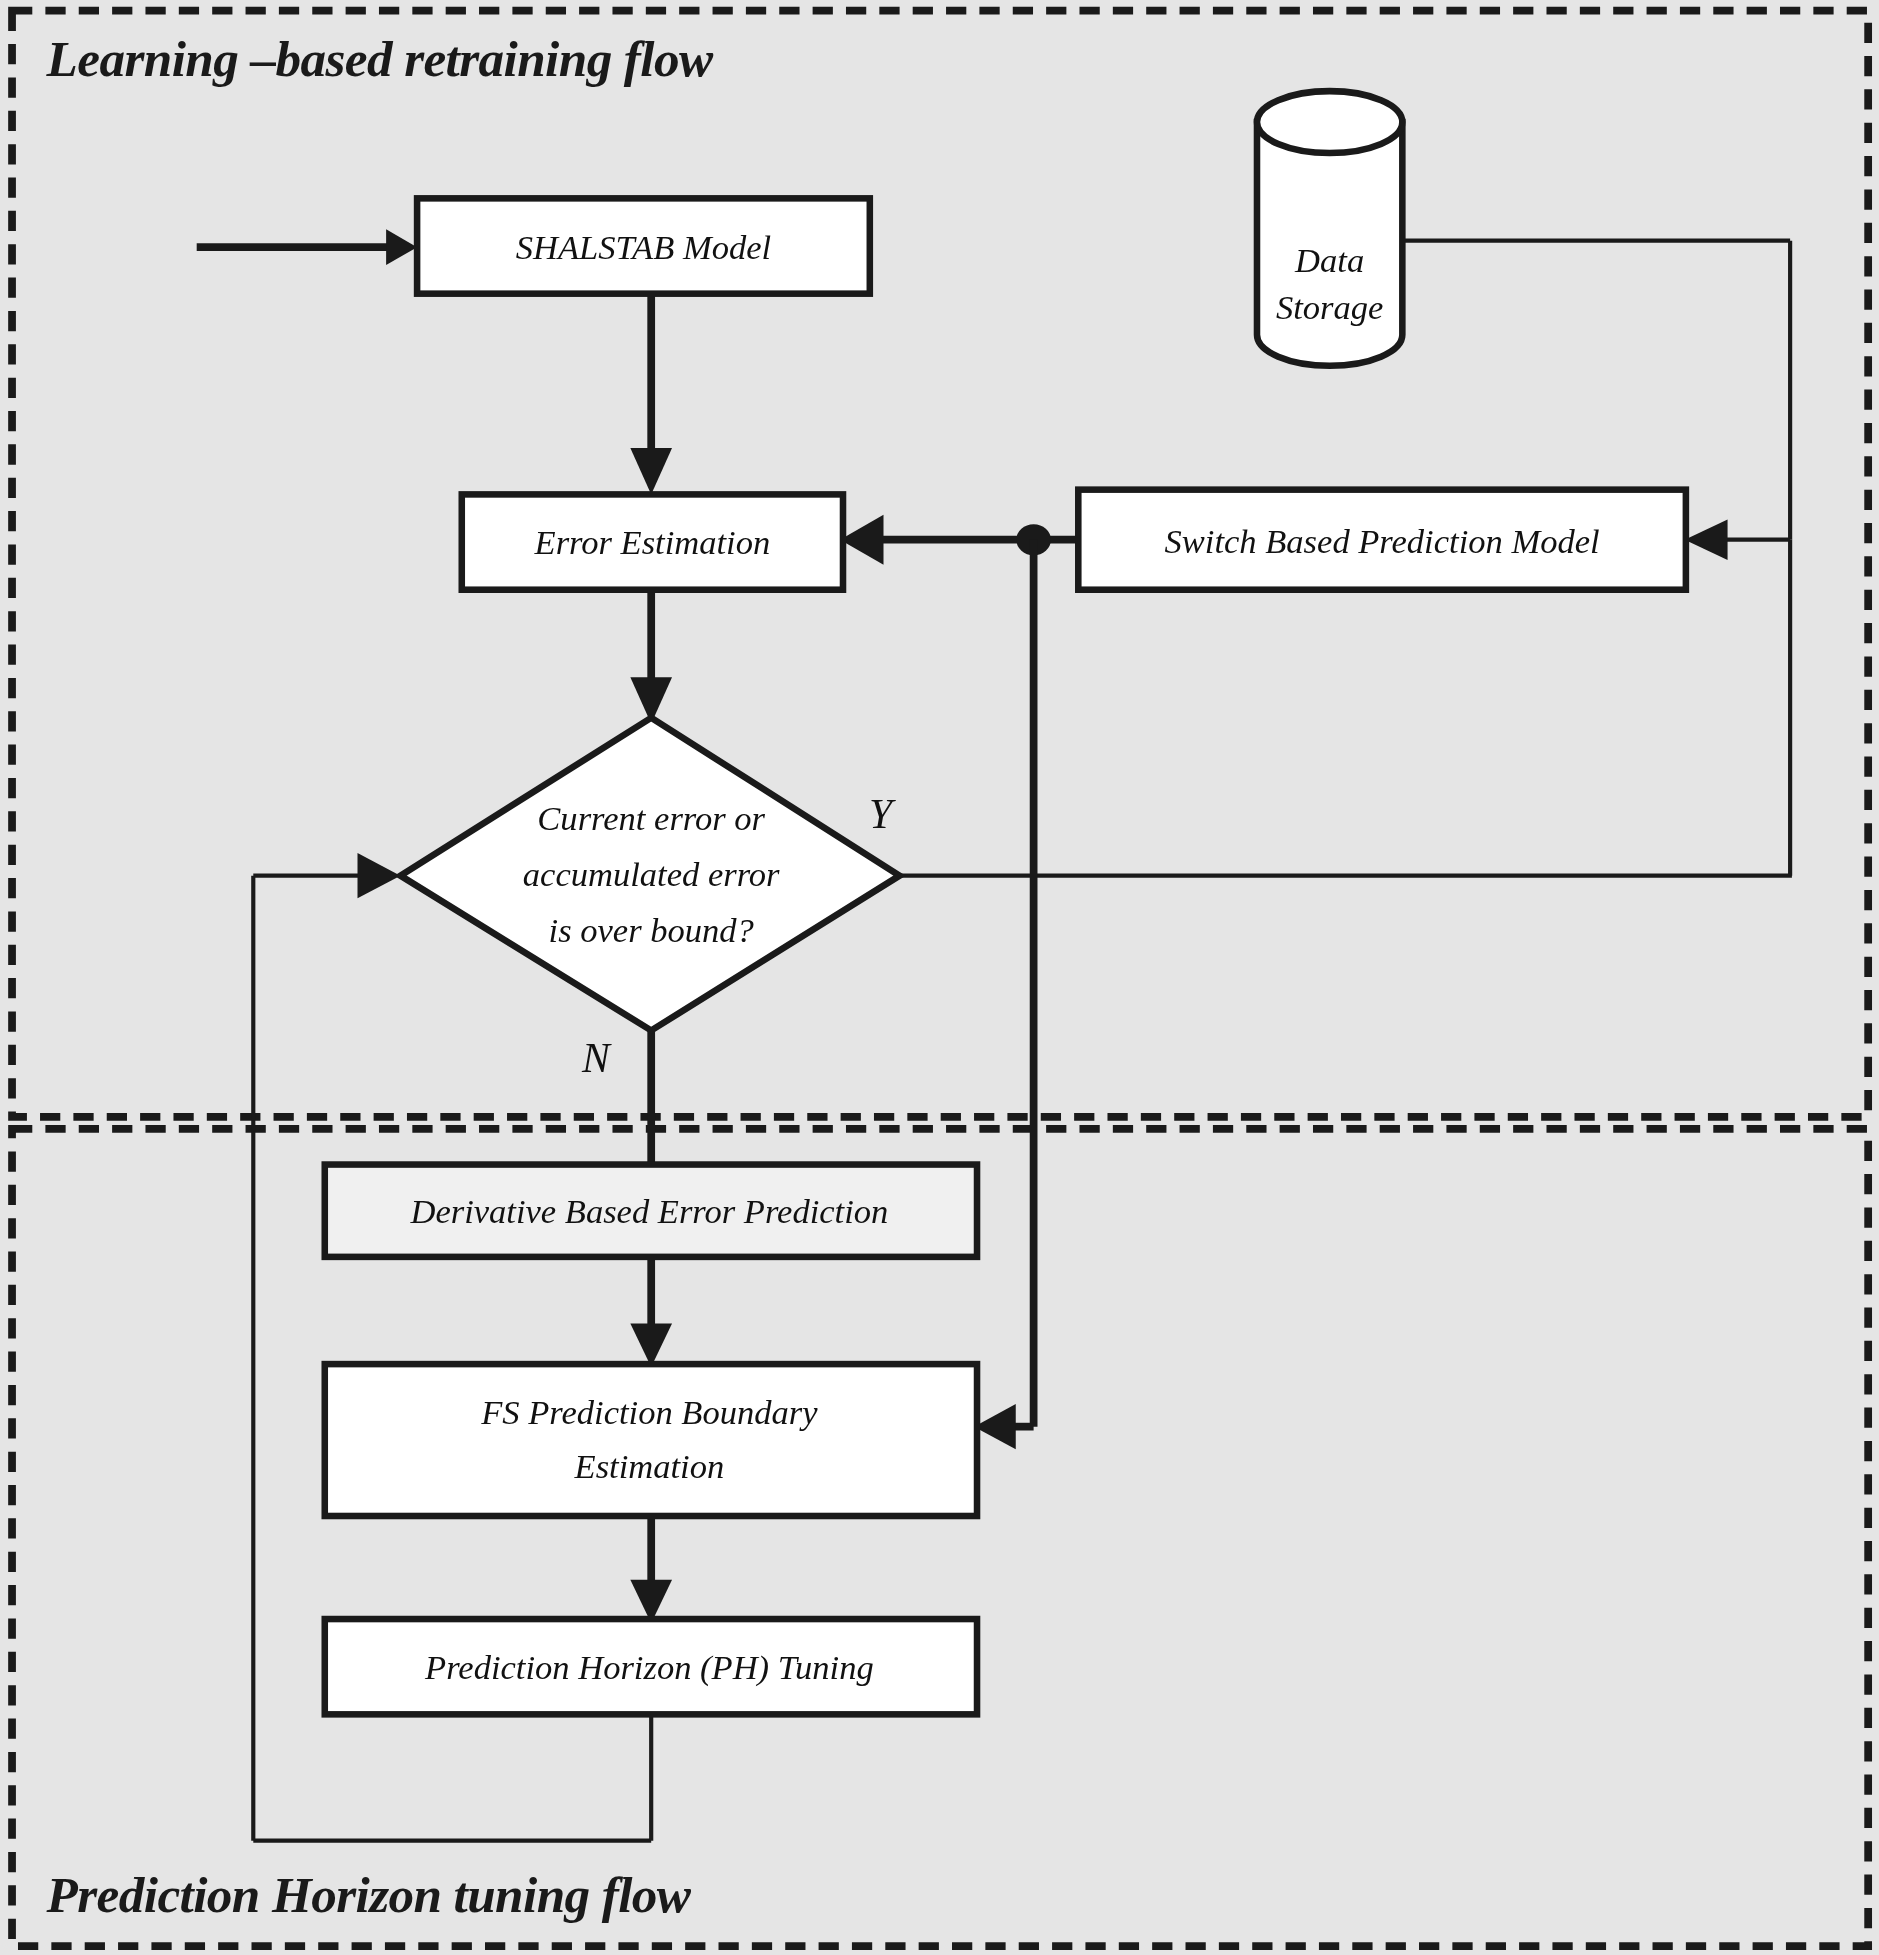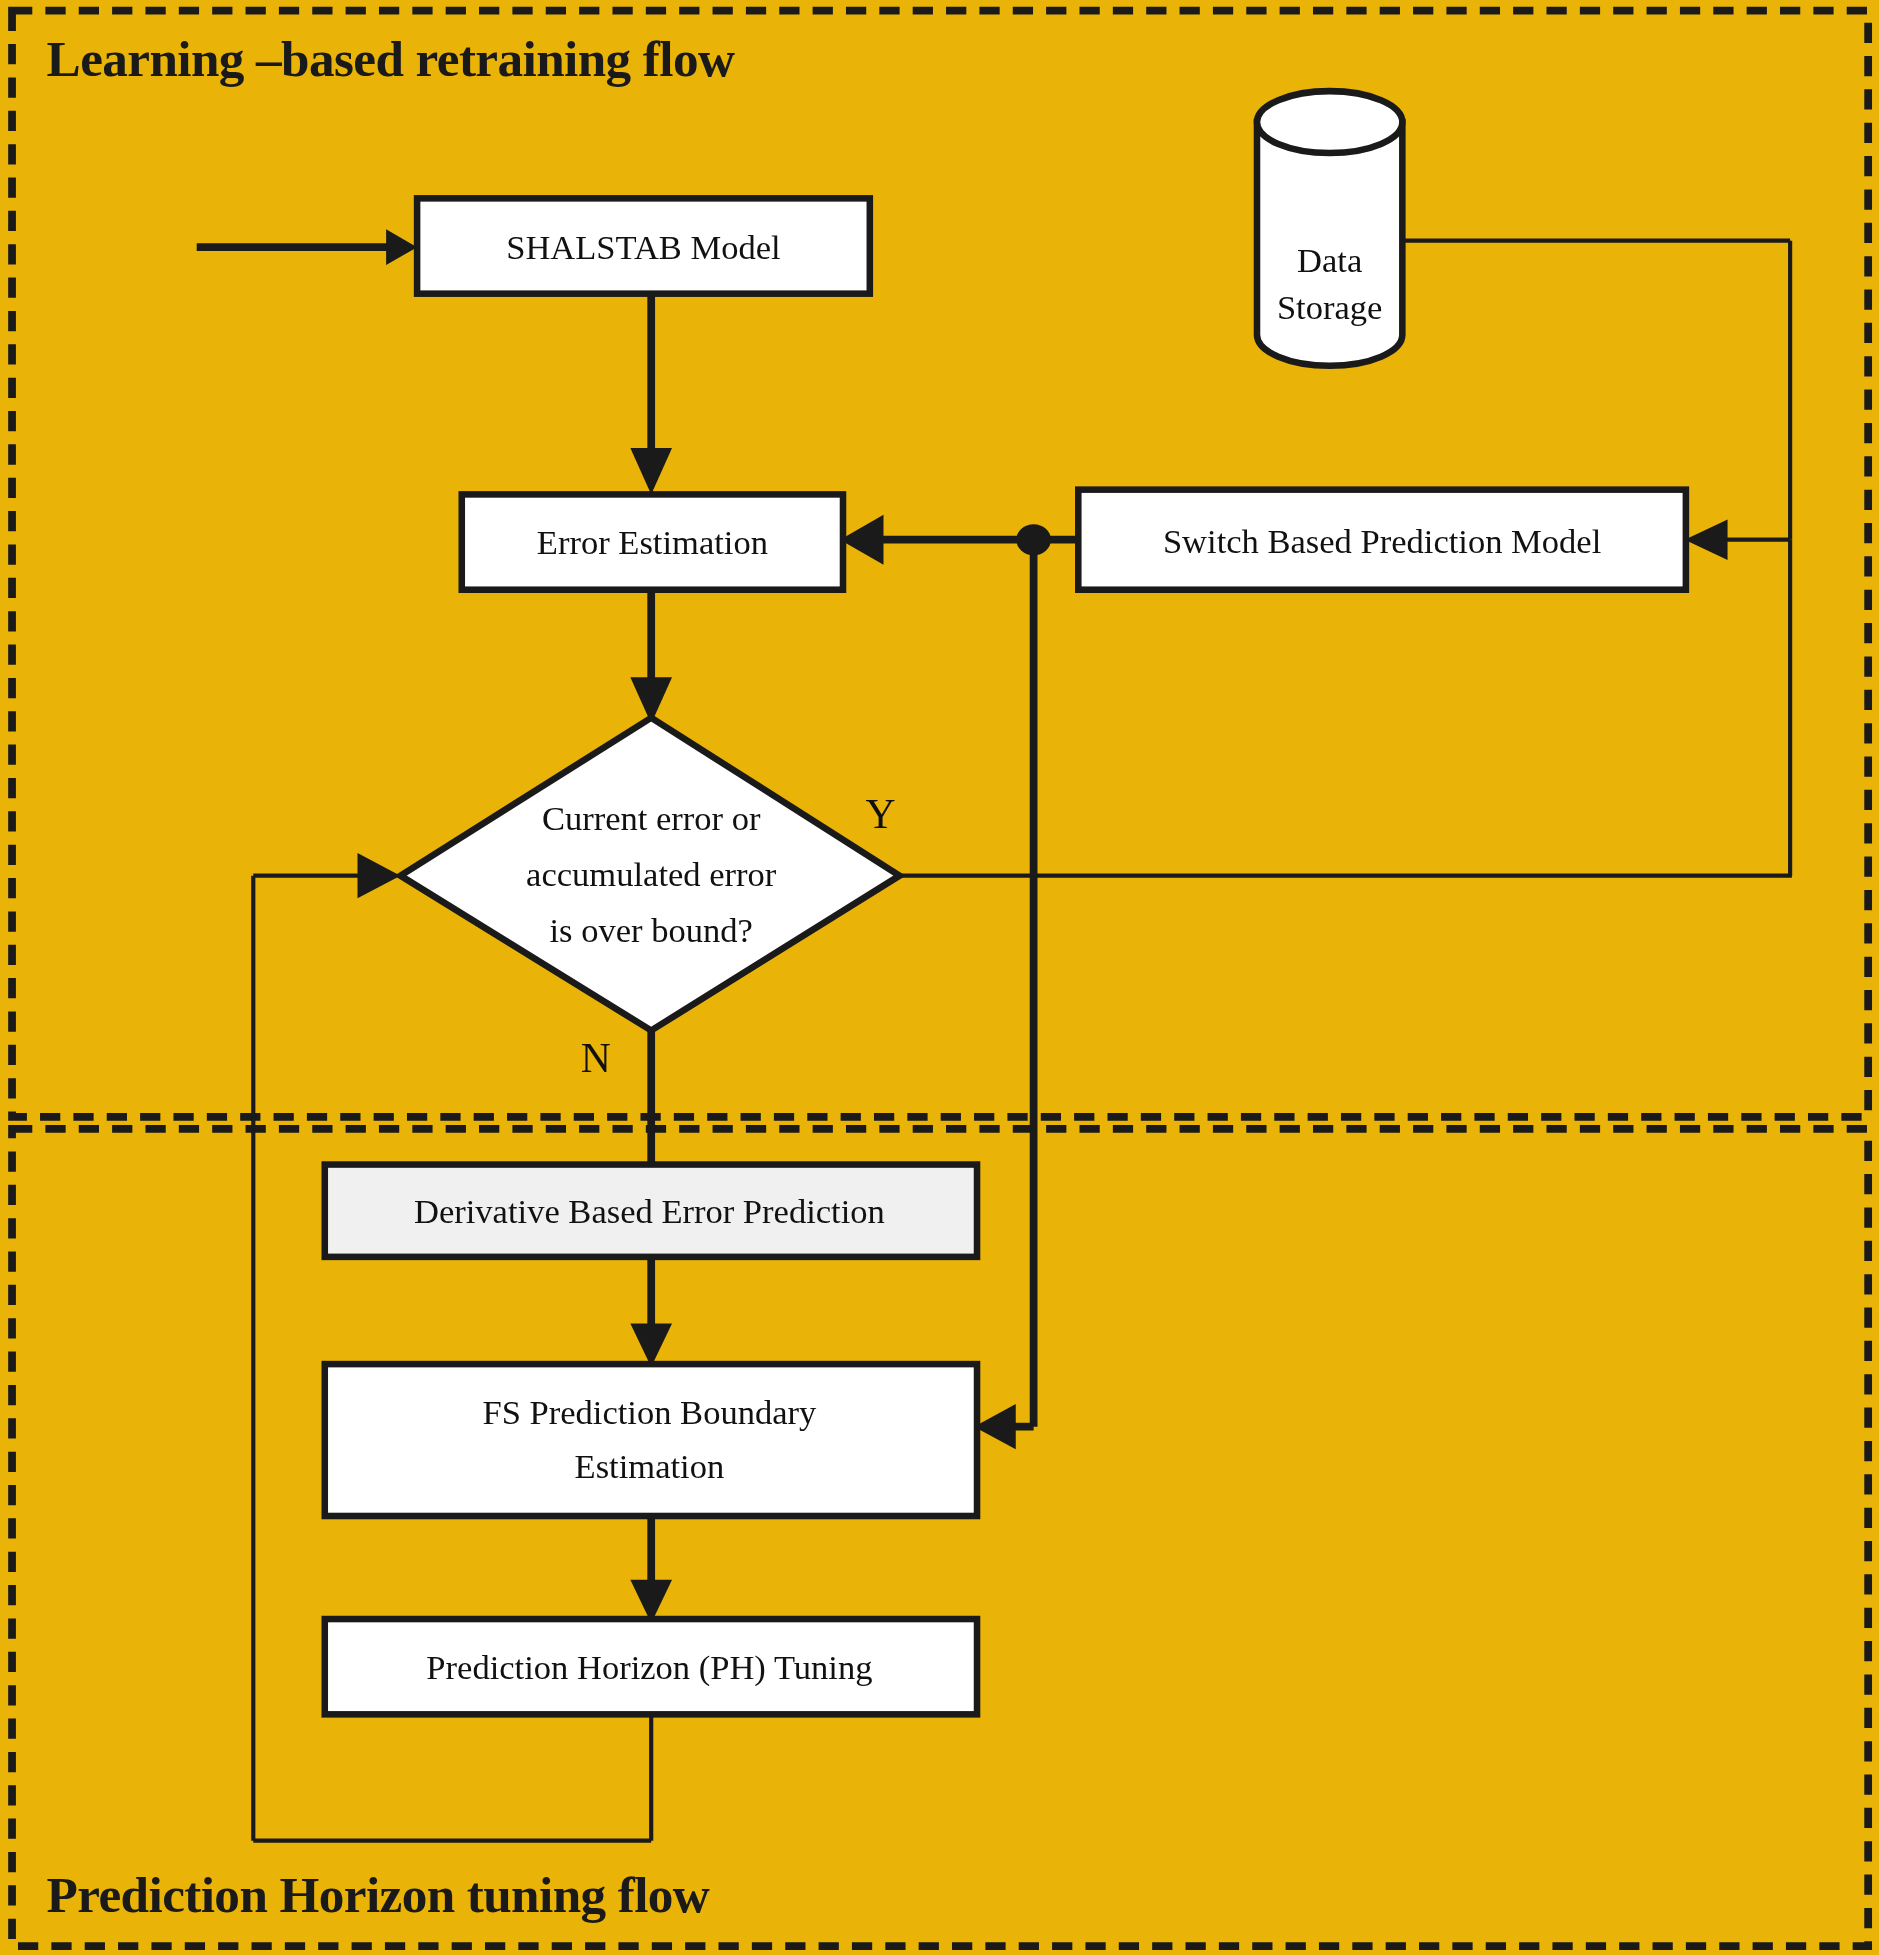--- a/index.html
+++ b/index.html
@@ -7,22 +7,23 @@
     padding: 0;
     background: #ffffff;
   }
   body {
     font-family: "Liberation Serif", "DejaVu Serif", serif;
   }
   #diagram-root {
     position: relative;
     width: 1879px;
     height: 1955px;
-    background: #eab308;
+    background: #e5e5e5;
     overflow: hidden;
+    font-style: italic;
   }
   svg.canvas {
     position: absolute;
     top: 0;
     left: 0;
     width: 1879px;
     height: 1955px;
   }
   .panel-title {
     font-family: "Liberation Serif", "DejaVu Serif", serif;

